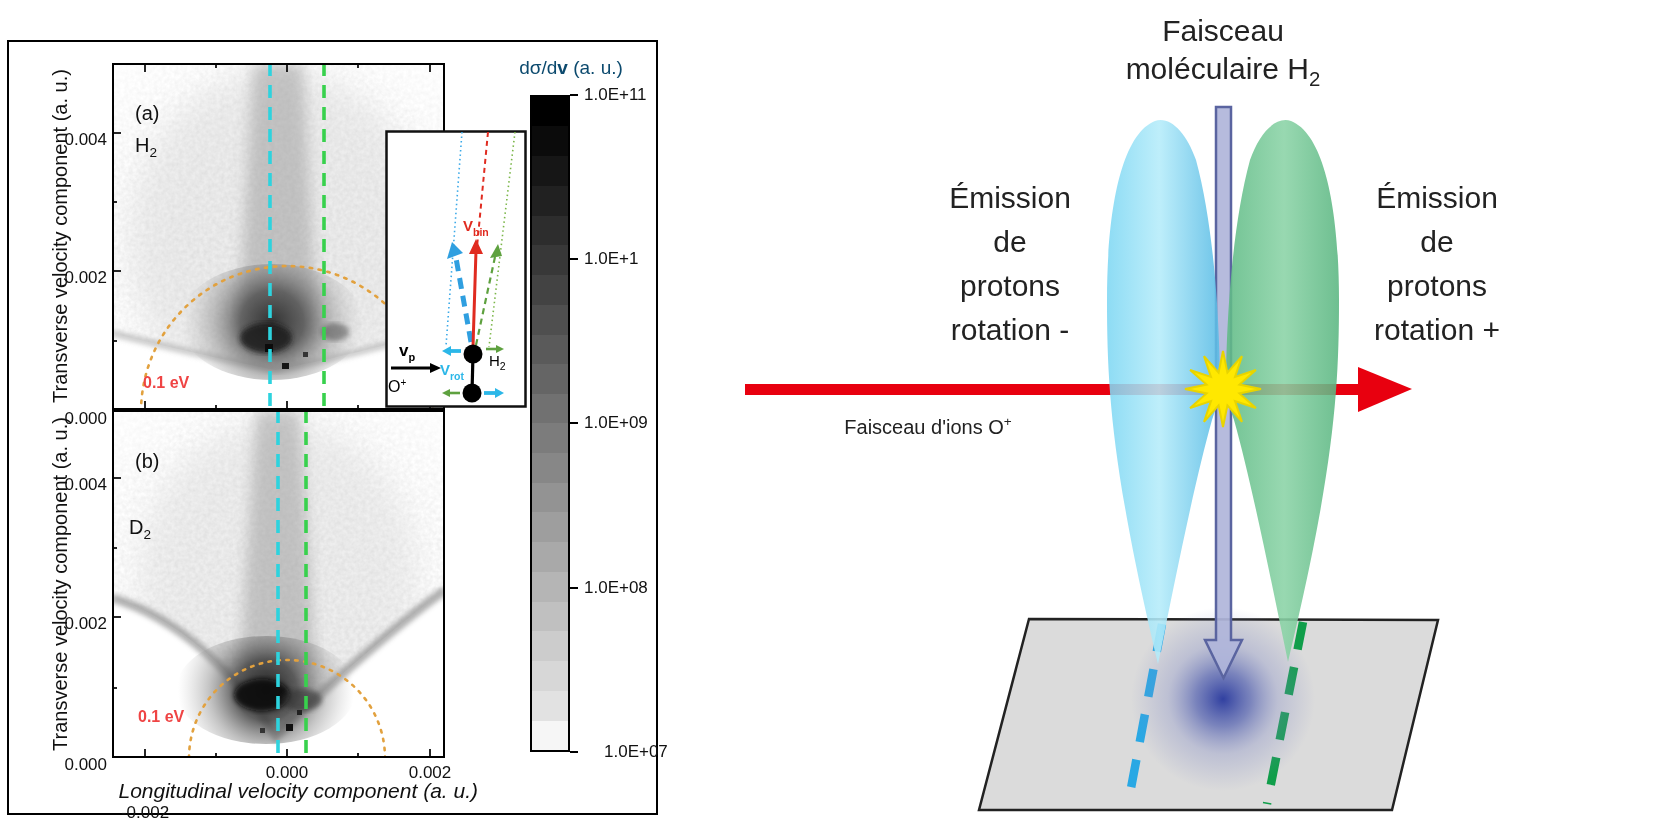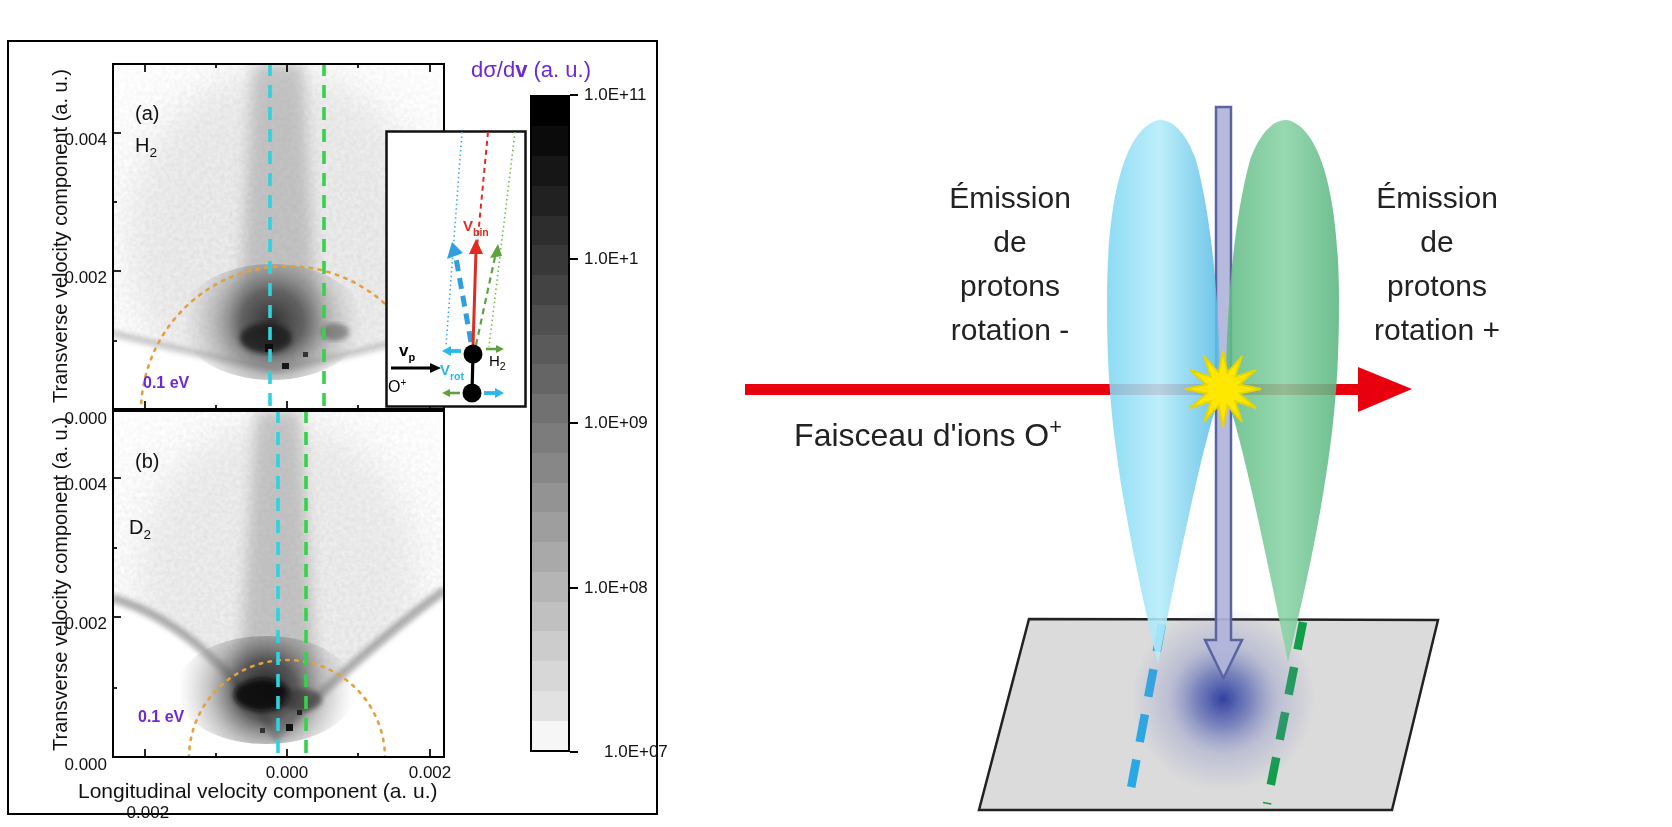--- a/index.html
+++ b/index.html
@@ -3,43 +3,43 @@
 <meta charset="utf-8">
 <style>
   html,body{margin:0;padding:0;background:#fff;}
   .stage{position:relative;width:1672px;height:827px;background:#fff;overflow:hidden;
          font-family:"Liberation Sans",sans-serif;color:#1a1a1a;}
   .abs{position:absolute;}
   .nowrap{white-space:nowrap;}
   .figbox{left:7px;top:40px;width:651px;height:775px;border:2px solid #000;background:#fff;box-sizing:border-box;}
   .ytitle{width:360px;height:26px;text-align:center;font-size:20px;color:#111;
           transform:rotate(-90deg);line-height:26px;}
-  .xtitle{width:400px;left:78px;top:779px;text-align:left;font-size:21px;color:#111;}
+  .xtitle{width:400px;left:78px;top:779px;text-align:right;font-size:21px;color:#111;font-style:italic;}
   .ticklab{font-size:17px;color:#111;}
   .ylab{width:50px;text-align:right;margin-top:7px;}
   .xlab{width:70px;text-align:center;}
   .panel-tag{font-size:20px;color:#111;}
-  .energy{font-size:16px;font-weight:600;color:#6d28d9;}
+  .energy{font-size:16px;font-weight:600;color:#ef4444;}
   .cbar{left:530px;top:95px;width:40px;height:657px;border:2px solid #000;box-sizing:border-box;
     background:linear-gradient(to bottom,
       #000000 0% 4.5%, #0b0b0b 4.5% 9.1%, #161616 9.1% 13.6%, #212121 13.6% 18.2%,
       #2d2d2d 18.2% 22.7%, #383838 22.7% 27.3%, #434343 27.3% 31.8%, #4f4f4f 31.8% 36.4%,
       #5a5a5a 36.4% 40.9%, #656565 40.9% 45.5%, #717171 45.5% 50%, #7c7c7c 50% 54.5%,
       #878787 54.5% 59.1%, #939393 59.1% 63.6%, #9e9e9e 63.6% 68.2%, #a9a9a9 68.2% 72.7%,
       #b5b5b5 72.7% 77.3%, #c0c0c0 77.3% 81.8%, #cccccc 81.8% 86.4%, #d7d7d7 86.4% 90.9%,
       #e2e2e2 90.9% 95.5%, #f6f6f6 95.5% 100%);}
   .cbtick{width:8px;height:2px;background:#000;left:570px;}
   .cblab{left:584px;font-size:17px;color:#111;}
-  .cbtitle{left:471px;top:57px;width:200px;text-align:left;font-size:22px;color:#6d28d9;}
+  .cbtitle{left:471px;top:57px;width:200px;text-align:center;font-size:19px;color:#0c4a6e;}
   .cbtitle b{font-weight:bold;}
   sub{font-size:.68em;}
   sup{font-size:.68em;}
   .schem-text{font-size:30px;color:#222;text-align:center;}
   .blocklines{line-height:44px;}
-  .iontext{left:728px;top:414px;width:400px;font-size:32px;color:#222;text-align:center;}
+  .iontext{left:728px;top:414px;width:400px;font-size:20px;color:#222;text-align:center;}
   .dettext{left:1433px;top:706px;font-size:30px;color:#222;}
 </style>
 </head>
 <body>
 
 <div class="stage">
 
   <div class="abs figbox"></div>
 
   <svg class="abs" style="left:112px;top:63px;" width="333" height="347" viewBox="112 63 333 347">
@@ -255,20 +255,22 @@
     <line x1="1303" y1="622" x2="1267" y2="804" stroke="#109e4a" stroke-width="8.5" stroke-dasharray="28 18"></line>
     <circle cx="1223" cy="699" r="92" fill="url(#impactSpot)"></circle>
     <rect x="745" y="384" width="615" height="11" fill="#e8000f"></rect>
     <polygon points="1358,367 1412,389 1358,412" fill="#e8000f"></polygon>
     <path d="M1216,107 H1231 V640 H1242 L1223.5,678 L1205,640 H1216 Z" fill="#b0b5da" fill-opacity="0.92" stroke="#5a64a0" stroke-width="2.5"></path>
     <path d="M1155,121 C1120,135 1107,215 1107,300 C1107,390 1112,470 1158,664 C1175,580 1195,480 1212,420 C1217,405 1220,398 1220,390 C1220,330 1215,230 1196,160 C1186,132 1170,116 1155,121 Z" fill="url(#coneBlue)" opacity="0.88"></path>
     <path d="M1291,121 C1326,135 1339,215 1339,300 C1339,390 1334,470 1288,662 C1271,580 1251,480 1234,420 C1229,405 1226,398 1226,390 C1226,330 1231,230 1250,160 C1260,132 1276,116 1291,121 Z" fill="url(#coneGreen)" opacity="0.88"></path>
     <path transform="translate(1223,389)" d="M38,0 L16.4,4.4 L32.9,19 L12,12 L19,32.9 L4.4,16.4 L0,38 L-4.4,16.4 L-19,32.9 L-12,12 L-32.9,19 L-16.4,4.4 L-38,0 L-16.4,-4.4 L-32.9,-19 L-12,-12 L-19,-32.9 L-4.4,-16.4 L0,-38 L4.4,-16.4 L19,-32.9 L12,-12 L32.9,-19 L16.4,-4.4 Z" fill="#ffe800" stroke="#e8d400" stroke-width="2"></path>
   </svg>
 
+  <div class="abs schem-text nowrap" style="left:1023px;top:14px;width:400px;">Faisceau</div>
+  <div class="abs schem-text nowrap" style="left:1023px;top:52px;width:400px;"><span>moléculaire H</span><sub>2</sub></div>
 
   <div class="abs schem-text blocklines" style="left:910px;top:176px;width:200px;">
     <div>Émission</div>
     <div>de</div>
     <div>protons</div>
     <div>rotation -</div>
   </div>
   <div class="abs schem-text blocklines" style="left:1337px;top:176px;width:200px;">
     <div>Émission</div>
     <div>de</div>

